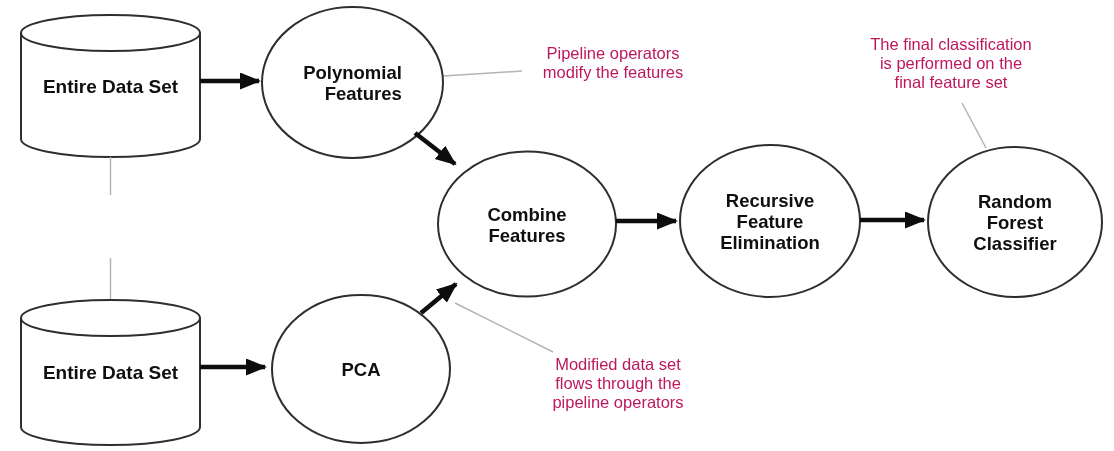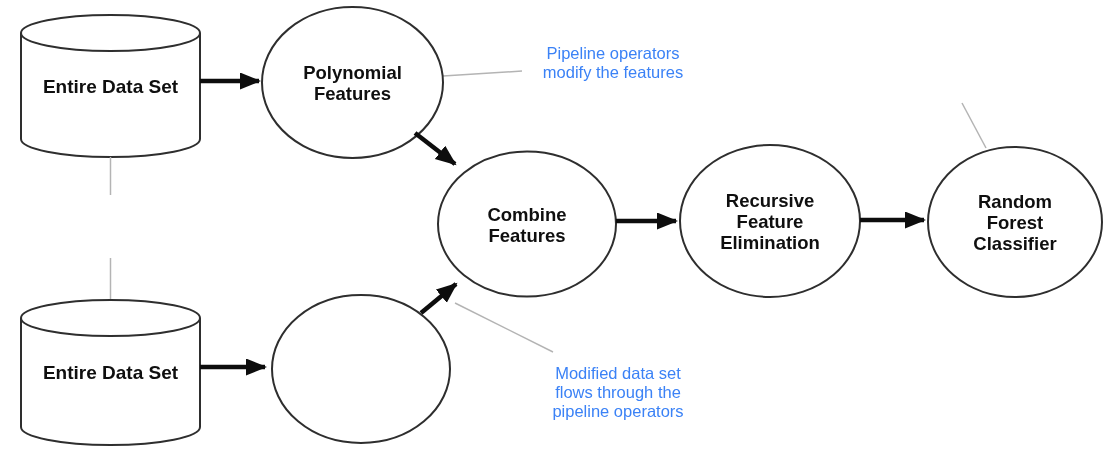--- a/index.html
+++ b/index.html
@@ -18,21 +18,21 @@
     font-weight:bold;
     font-size:18.5px;line-height:21px;
     color:#0f0f0f;
     white-space:pre-line;
     pointer-events:none;
   }
   .annotation{
     position:absolute;
     text-align:center;
     font-size:16.5px;line-height:19px;
-    color:#3b82f6;
+    color:#be185d;
     white-space:pre-line;
     pointer-events:none;
   }
 </style>
 </head>
 <body>
 
 <div class="canvas">
 
   <svg width="1114" height="451" viewBox="0 0 1114 451">
@@ -66,30 +66,34 @@
     <path d="M200,81 L259,81" stroke="#0d0d0d" stroke-width="4.5" fill="none" marker-end="url(#ah)"></path>
     <path d="M415,133 L455,164" stroke="#0d0d0d" stroke-width="4.5" fill="none" marker-end="url(#ah)"></path>
     <path d="M200,367 L265,367" stroke="#0d0d0d" stroke-width="4.5" fill="none" marker-end="url(#ah)"></path>
     <path d="M421,313 L456,284" stroke="#0d0d0d" stroke-width="4.5" fill="none" marker-end="url(#ah)"></path>
     <path d="M616,221 L676,221" stroke="#0d0d0d" stroke-width="4.5" fill="none" marker-end="url(#ah)"></path>
     <path d="M860,220 L924,220" stroke="#0d0d0d" stroke-width="4.5" fill="none" marker-end="url(#ah)"></path>
   </svg>
 
   <div class="node-label" style="left:21px;top:15px;width:179px;height:142px;font-size:19px;">Entire Data Set</div>
   <div class="node-label" style="left:21px;top:300px;width:179px;height:145px;font-size:19px;">Entire Data Set</div>
-  <div class="node-label" style="left:262px;top:7px;width:181px;height:151px;">Polynomial
+  <div class="node-label" style="left:262px;top:7px;width:181px;height:151px;text-align:right;">Polynomial
 Features</div>
+  <div class="node-label" style="left:272px;top:295px;width:178px;height:148px;">PCA</div>
   <div class="node-label" style="left:438px;top:152px;width:178px;height:145px;text-align:center;">Combine
 Features</div>
   <div class="node-label" style="left:928px;top:147px;width:174px;height:150px;">Random
 Forest
 Classifier</div>
   <div class="node-label" style="left:680px;top:145px;width:180px;height:152px;">Recursive
 Feature
 Elimination</div>
 
   <div class="annotation" style="left:498px;top:44px;width:230px;">Pipeline operators
 modify the features</div>
-  <div class="annotation" style="left:505px;top:364px;width:226px;">Modified data set
+  <div class="annotation" style="left:838px;top:35px;width:226px;">The final classification
+is performed on the
+final feature set</div>
+  <div class="annotation" style="left:505px;top:355px;width:226px;">Modified data set
 flows through the
 pipeline operators</div>
 
 </div>
 
 </body></html>

